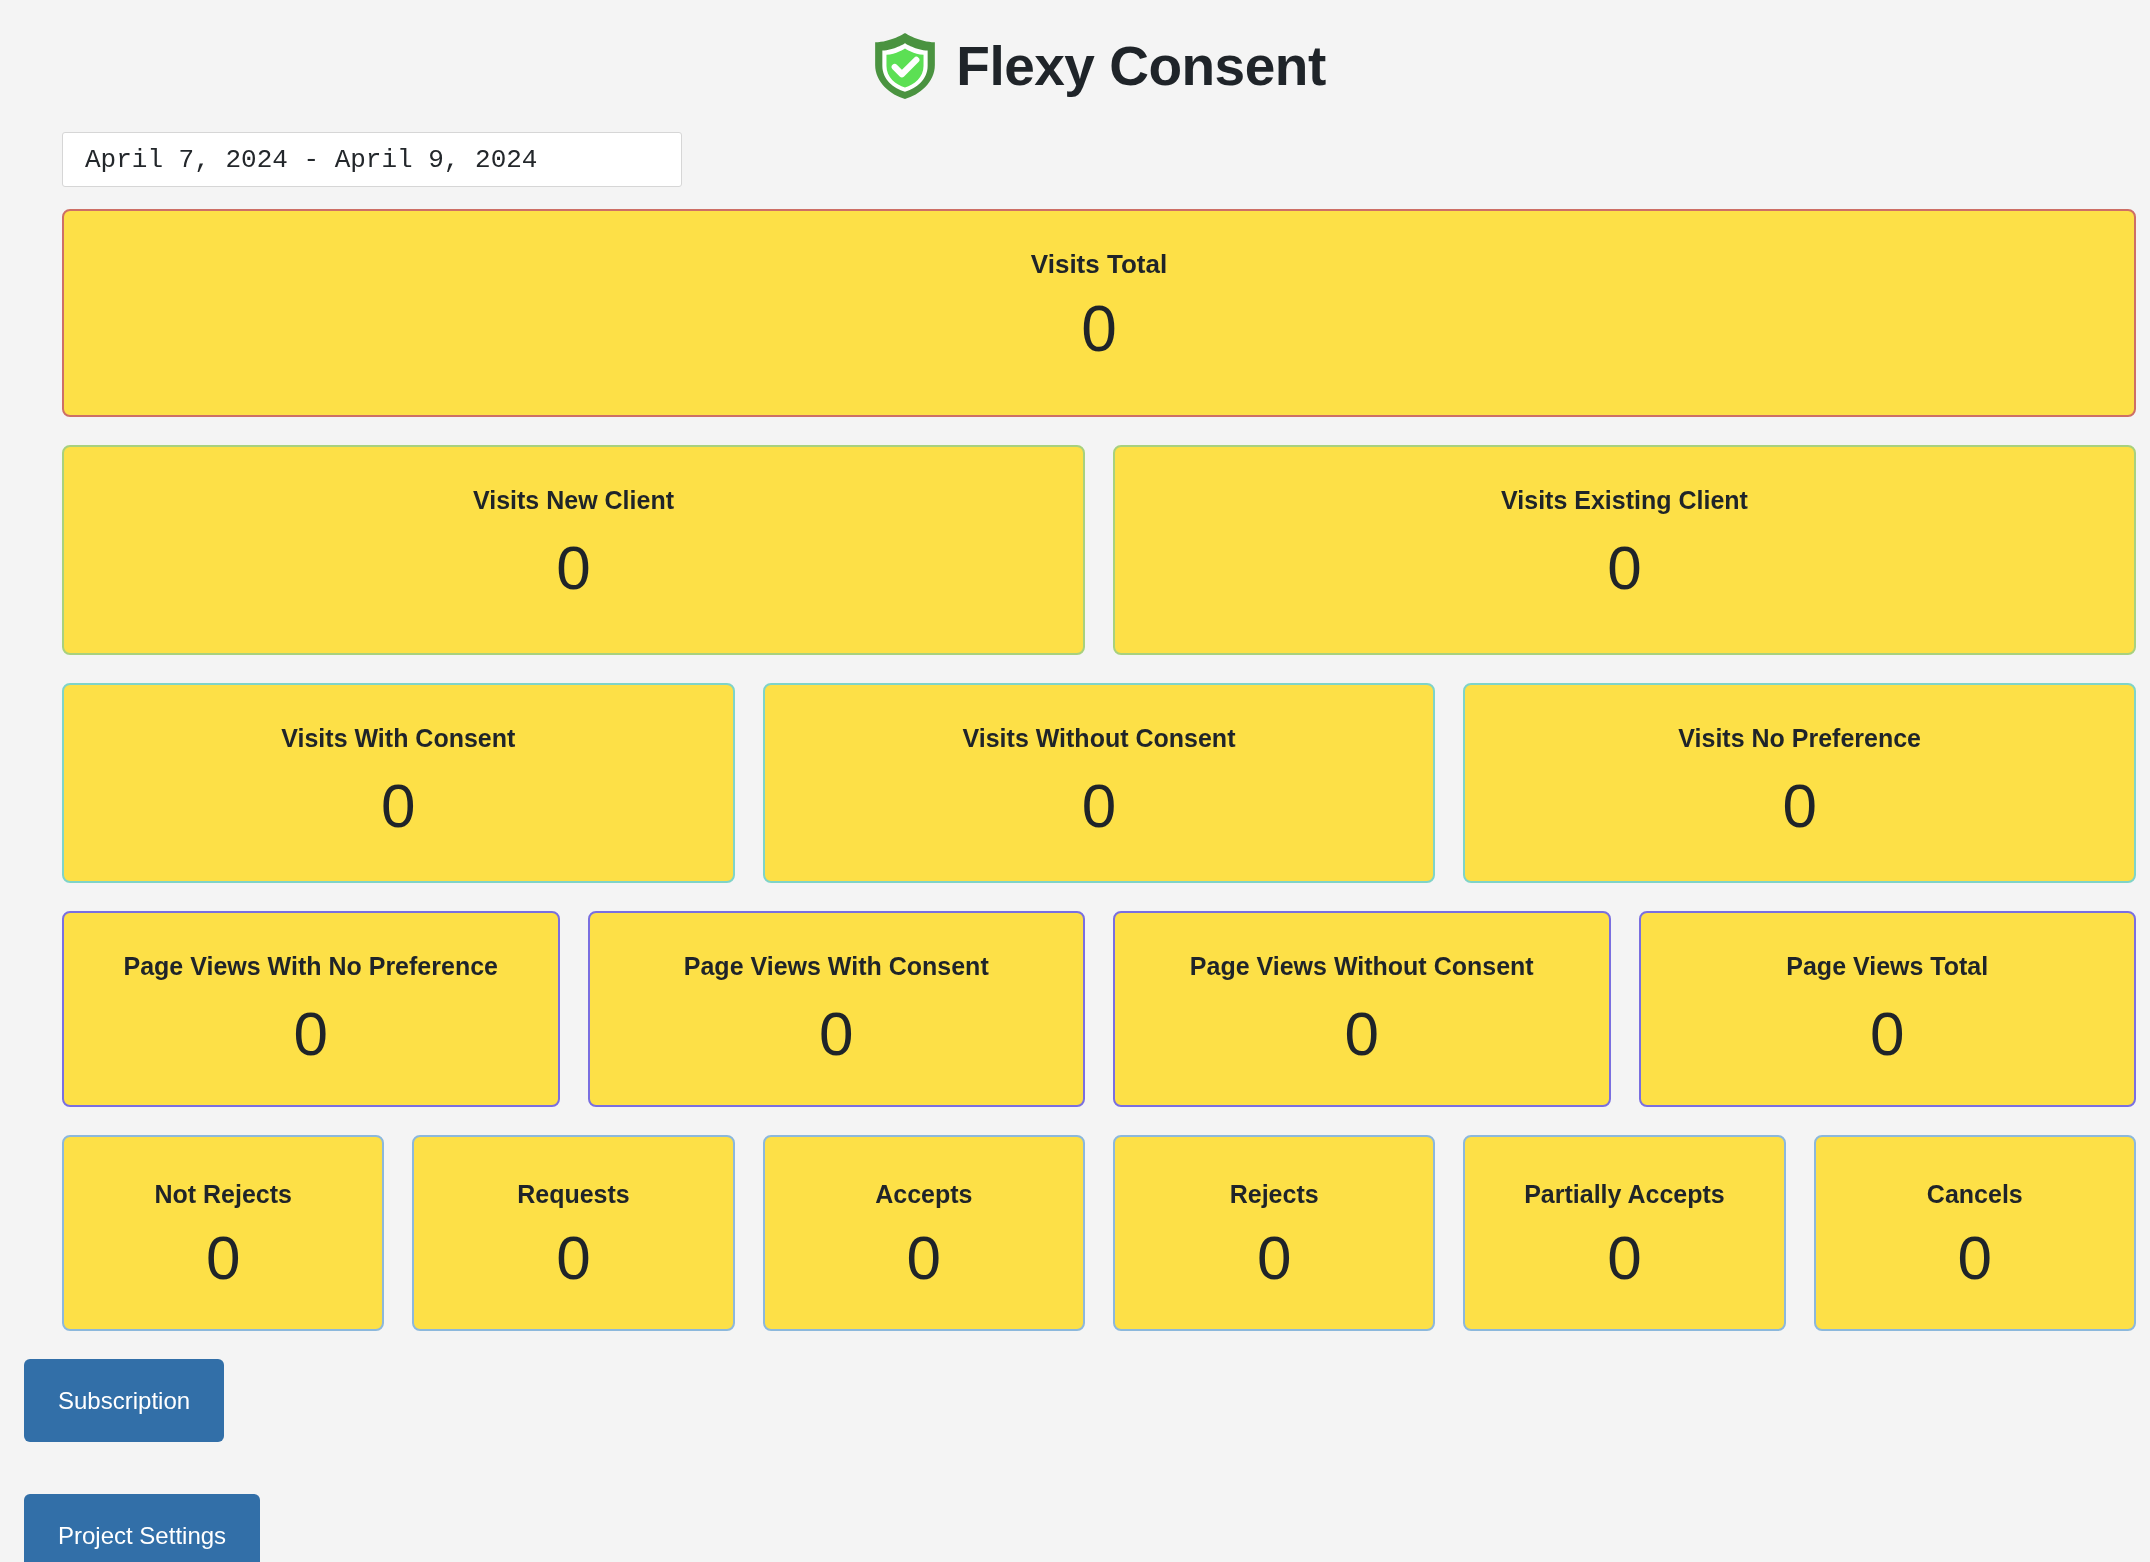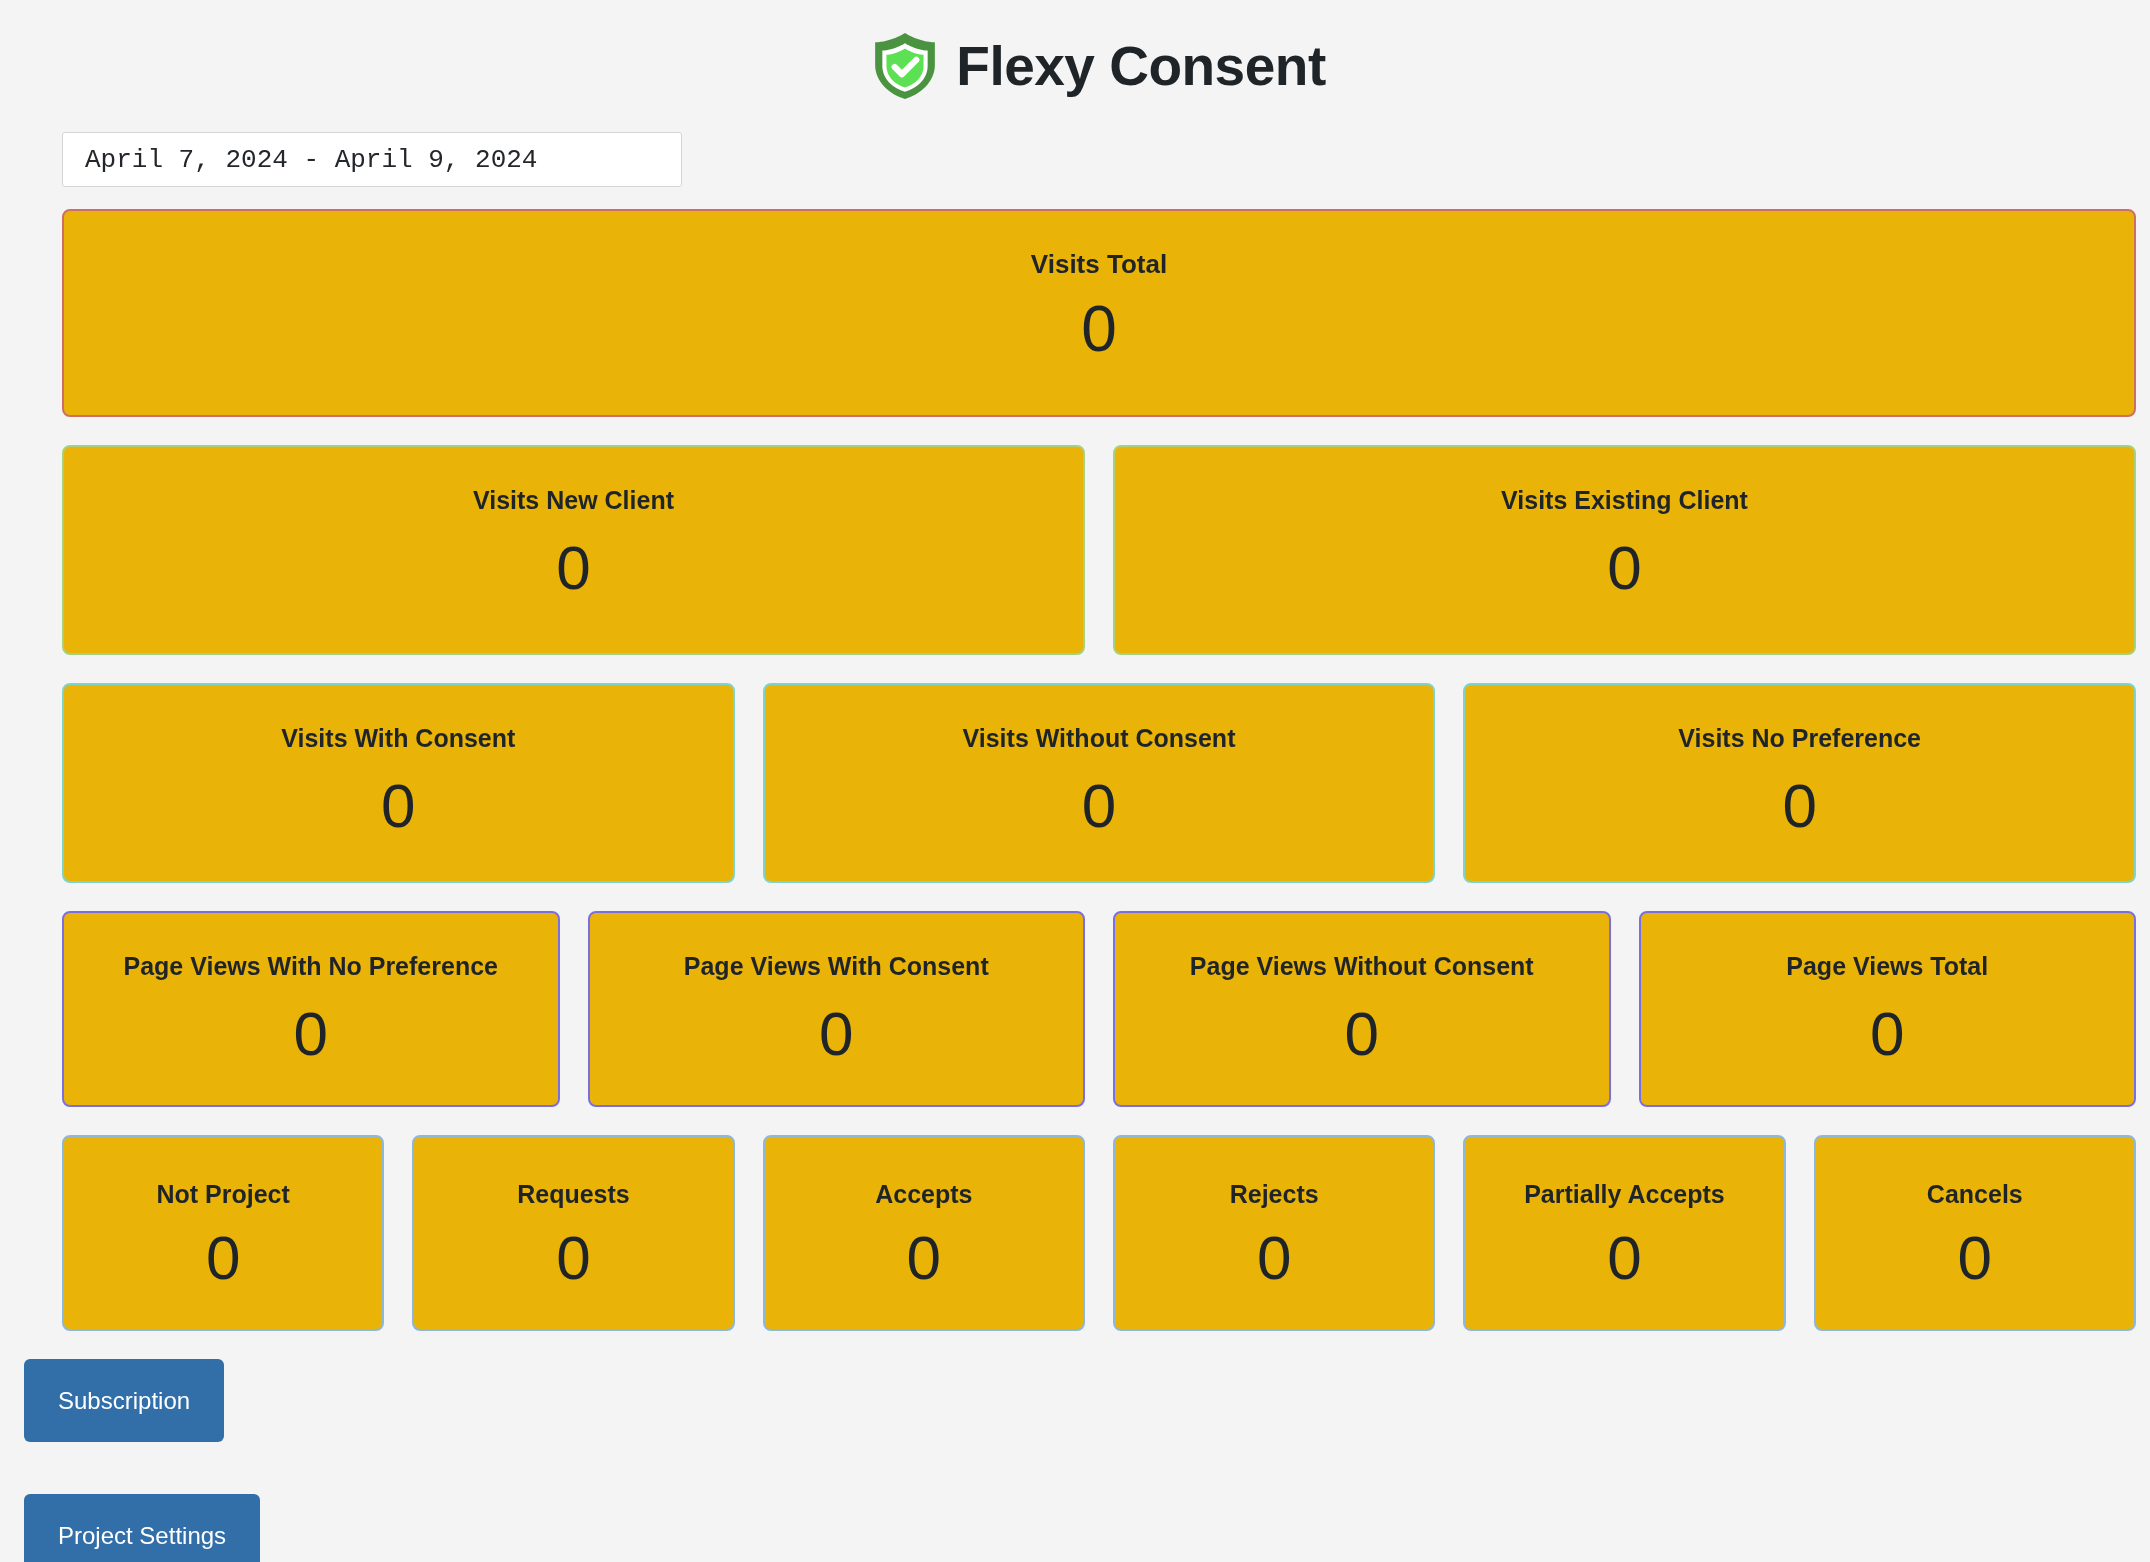--- a/index.html
+++ b/index.html
@@ -53,21 +53,21 @@
     padding: 0 22px;
     outline: none;
     display: block;
   }
 
   
   .rows { padding: 0 38px; margin-top: 22px; }
   .row { display: flex; gap: 28px; margin-bottom: 28px; }
   .card {
     flex: 1 1 0;
-    background: #eab308;
+    background: #fde047;
     border: 2px solid #cccccc;
     border-radius: 8px;
     min-height: 208px;
     display: flex;
     flex-direction: column;
     align-items: center;
     justify-content: flex-start;
     padding: 38px 14px 18px 14px;
   }
   .card-title {
@@ -185,21 +185,21 @@
           <div class="card-title">Page Views Without Consent</div>
           <div class="card-value">0</div>
         </div>
         <div class="card" style="border-color: rgb(122, 111, 224);">
           <div class="card-title">Page Views Total</div>
           <div class="card-value">0</div>
         </div>
       </div>
       <div class="row row-actions">
         <div class="card" style="border-color: rgb(140, 184, 220);">
-          <div class="card-title">Not Project</div>
+          <div class="card-title">Not Rejects</div>
           <div class="card-value">0</div>
         </div>
         <div class="card" style="border-color: rgb(140, 184, 220);">
           <div class="card-title">Requests</div>
           <div class="card-value">0</div>
         </div>
         <div class="card" style="border-color: rgb(140, 184, 220);">
           <div class="card-title">Accepts</div>
           <div class="card-value">0</div>
         </div>

